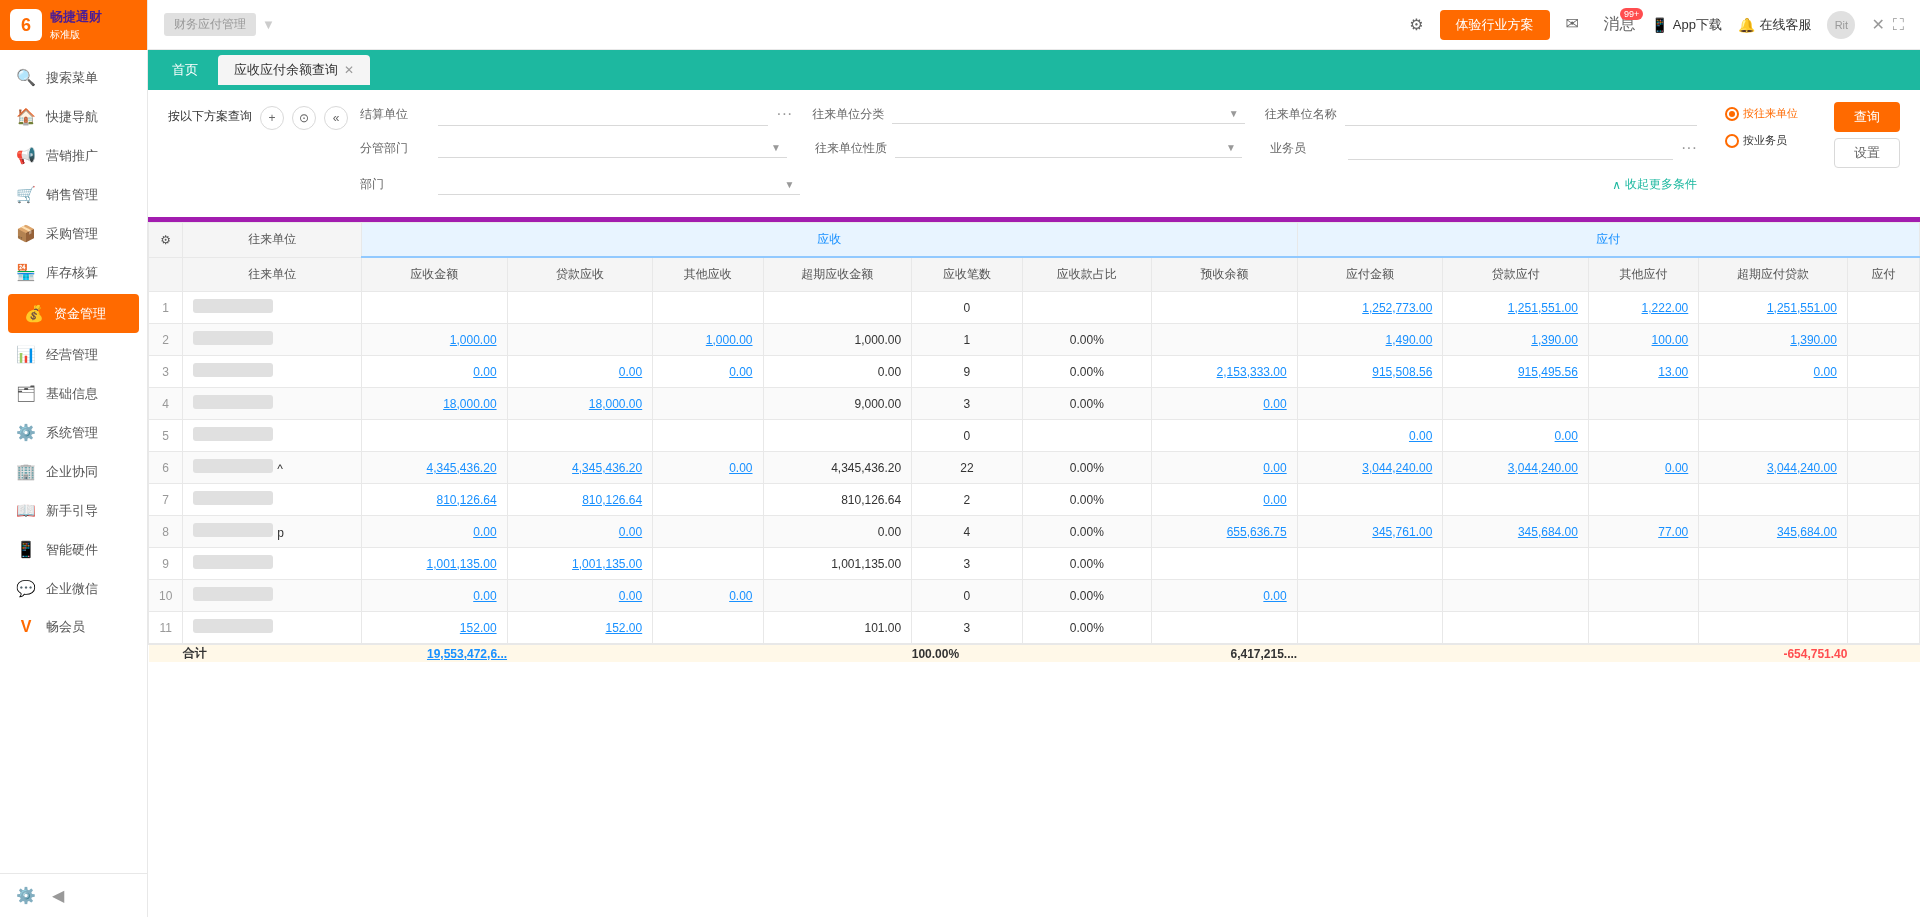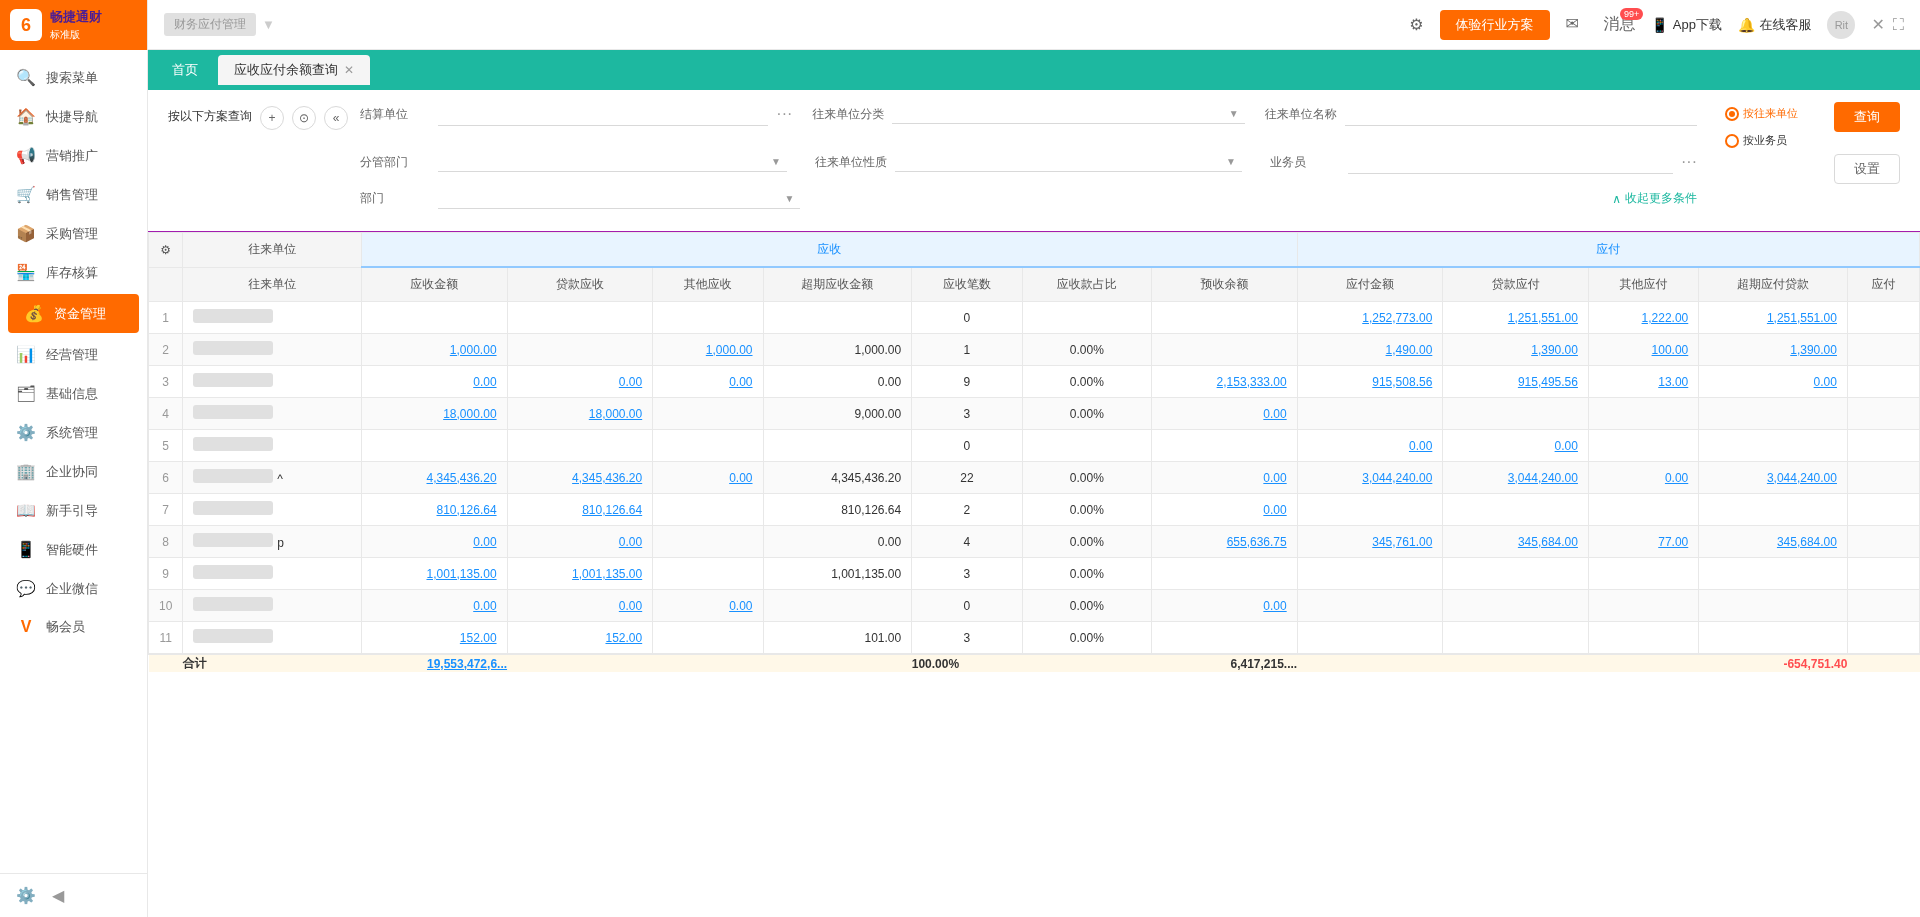--- a/index.html
+++ b/index.html
@@ -78,21 +78,21 @@
     
     .page-header {
       background: #fff; padding: 12px 20px; border-bottom: 1px solid #e8e8e8;
       display: flex; align-items: center; justify-content: space-between;
     }
     .page-title { font-size: 16px; font-weight: bold; color: #333; }
     .page-header-actions { display: flex; gap: 12px; align-items: center; font-size: 13px; color: #ff6a00; cursor: pointer; }
 
     
     .filter-area {
-      background: #fff; padding: 12px 20px; border-bottom: 1px solid #a21caf;
+      background: #fff; padding: 12px 20px; border-bottom: 5px solid #a21caf;
     }
     .scheme-option {
       display: flex; align-items: center; gap: 4px; cursor: pointer; padding: 4px 8px;
       font-size: 11px;
     }
     .scheme-option.active { color: #ff6a00; }
     .scheme-radio {
       width: 14px; height: 14px; border-radius: 50%; border: 2px solid #ff6a00;
       display: flex; align-items: center; justify-content: center;
     }
@@ -294,21 +294,21 @@
       <div style="display:flex;align-items:center;gap:8px;min-width:160px;">
         <span style="font-size:12px;color:#333;white-space:nowrap;">按以下方案查询</span>
         <div class="filter-icons">
           <div class="filter-icon-btn">+</div>
           <div class="filter-icon-btn">⊙</div>
           <div class="filter-icon-btn">«</div>
         </div>
       </div>
       <div style="flex:1;">
 
-        <div style="display:grid;grid-template-columns:1fr 1fr 1fr;gap:20px;margin-bottom:24px;">
+        <div style="display:grid;grid-template-columns:1fr 1fr 1fr;gap:20px;margin-bottom:10px;">
           <div class="filter-field">
             <label>结算单位</label>
             <span style="flex:1;border-bottom:1px solid #d9d9d9;padding:4px 6px;min-height:24px;"></span>
             <span class="filter-dots">···</span>
           </div>
           <div class="filter-field">
             <label>往来单位分类</label>
             <div class="filter-input-select">
               <span></span>
               <span style="color:#999;font-size:10px">▼</span>
@@ -363,21 +363,21 @@
         <div class="scheme-option active">
           <div class="scheme-radio filled"></div>
           <span style="color:#ff6a00">按往来单位</span>
         </div>
         <div class="scheme-option">
           <div class="scheme-radio"></div>
           <span>按业务员</span>
         </div>
       </div>
 
-      <div style="display:flex;flex-direction:column;gap:22px;margin-left:16px;">
+      <div style="display:flex;flex-direction:column;gap:6px;margin-left:16px;">
         <button class="btn-query">查询</button>
         <button class="btn-set">设置</button>
       </div>
     </div>
   </div>
 
   <div class="table-container">
     <table>
       <thead>
         <tr>

